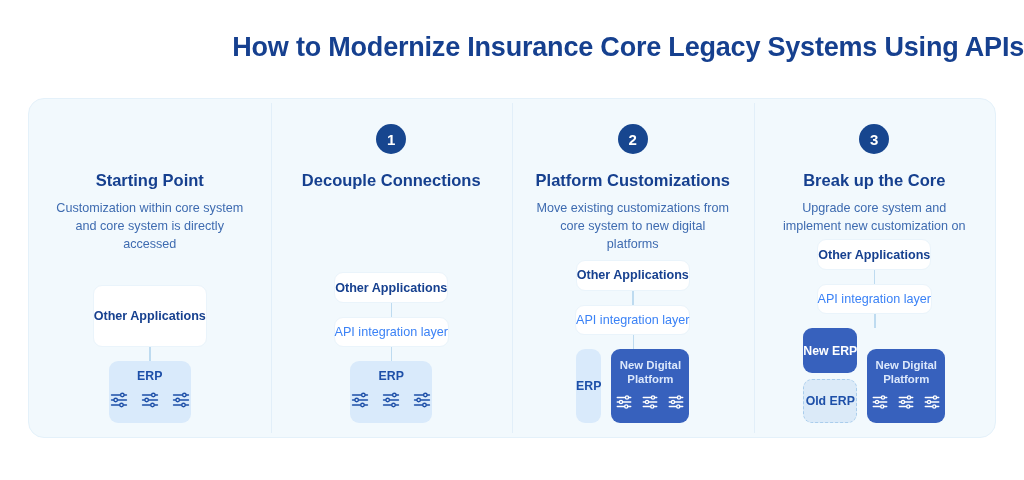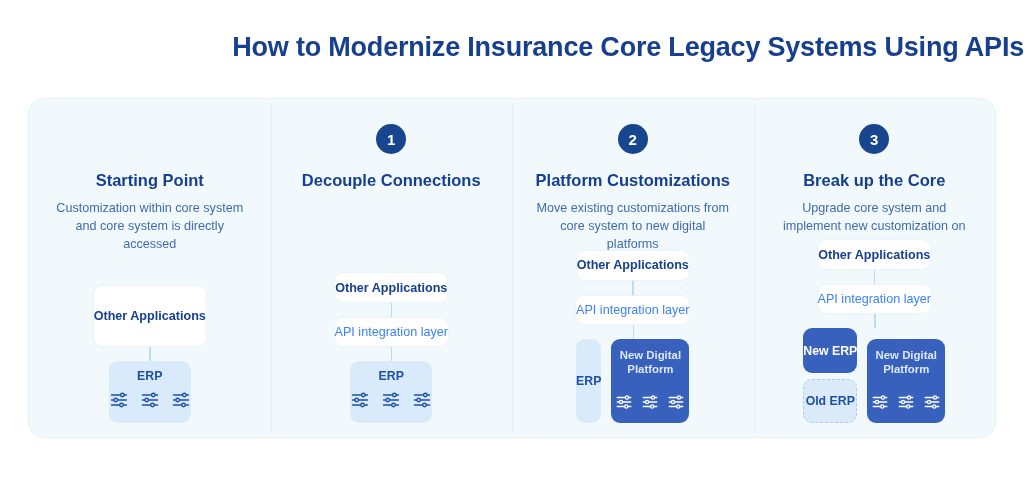--- a/index.html
+++ b/index.html
@@ -153,21 +153,21 @@
   }
 
   .node-ndp {
     background: #3761bd;
     color: #dce8fb;
     font-size: 11.4px;
     font-weight: bold;
     line-height: 1.24;
     padding: 9px 4px 9px;
   }
-  .node-ndp .lbl { margin-bottom: 17px; }
+  .node-ndp .lbl { margin-bottom: 7px; }
 
   .node-newerp {
     background: #3761bd;
     color: #ffffff;
     font-size: 12.3px;
     font-weight: bold;
     height: 45px;
   }
 
   .node-olderp {

